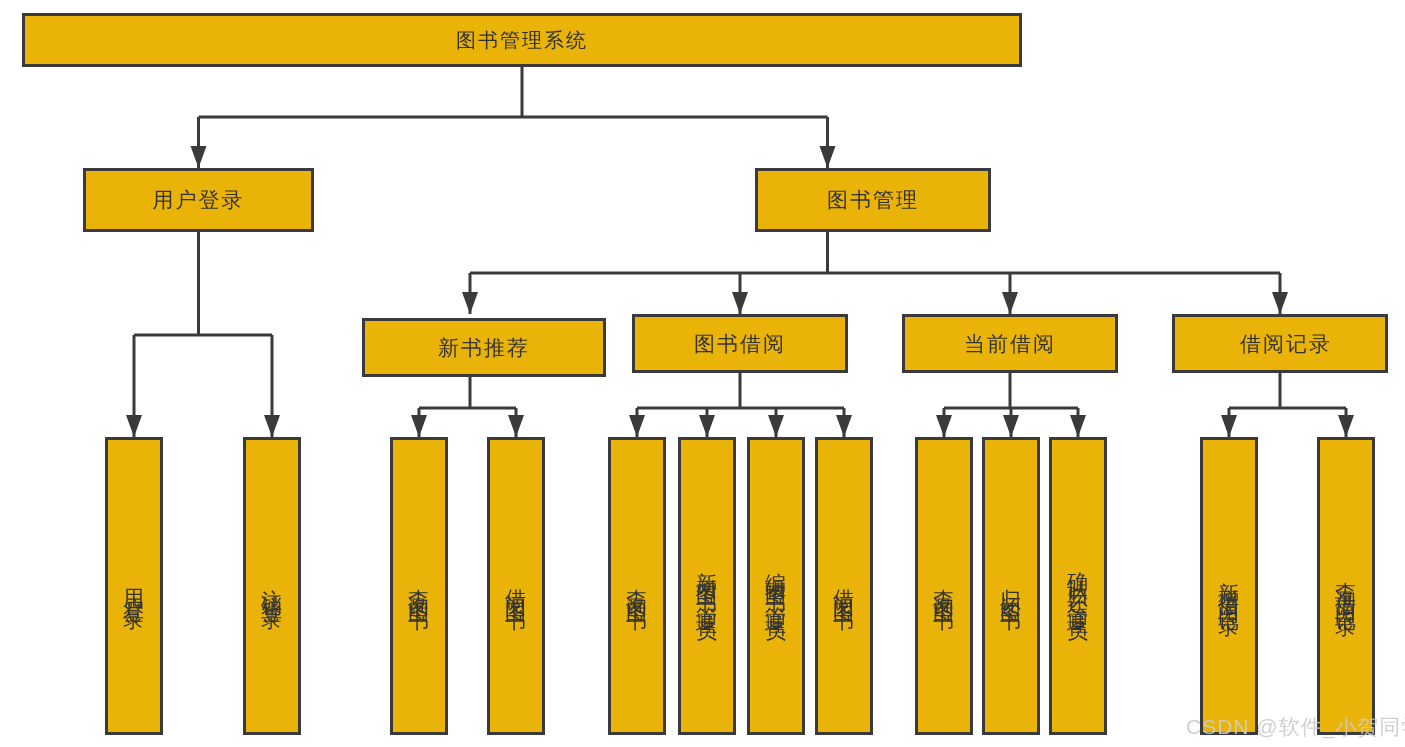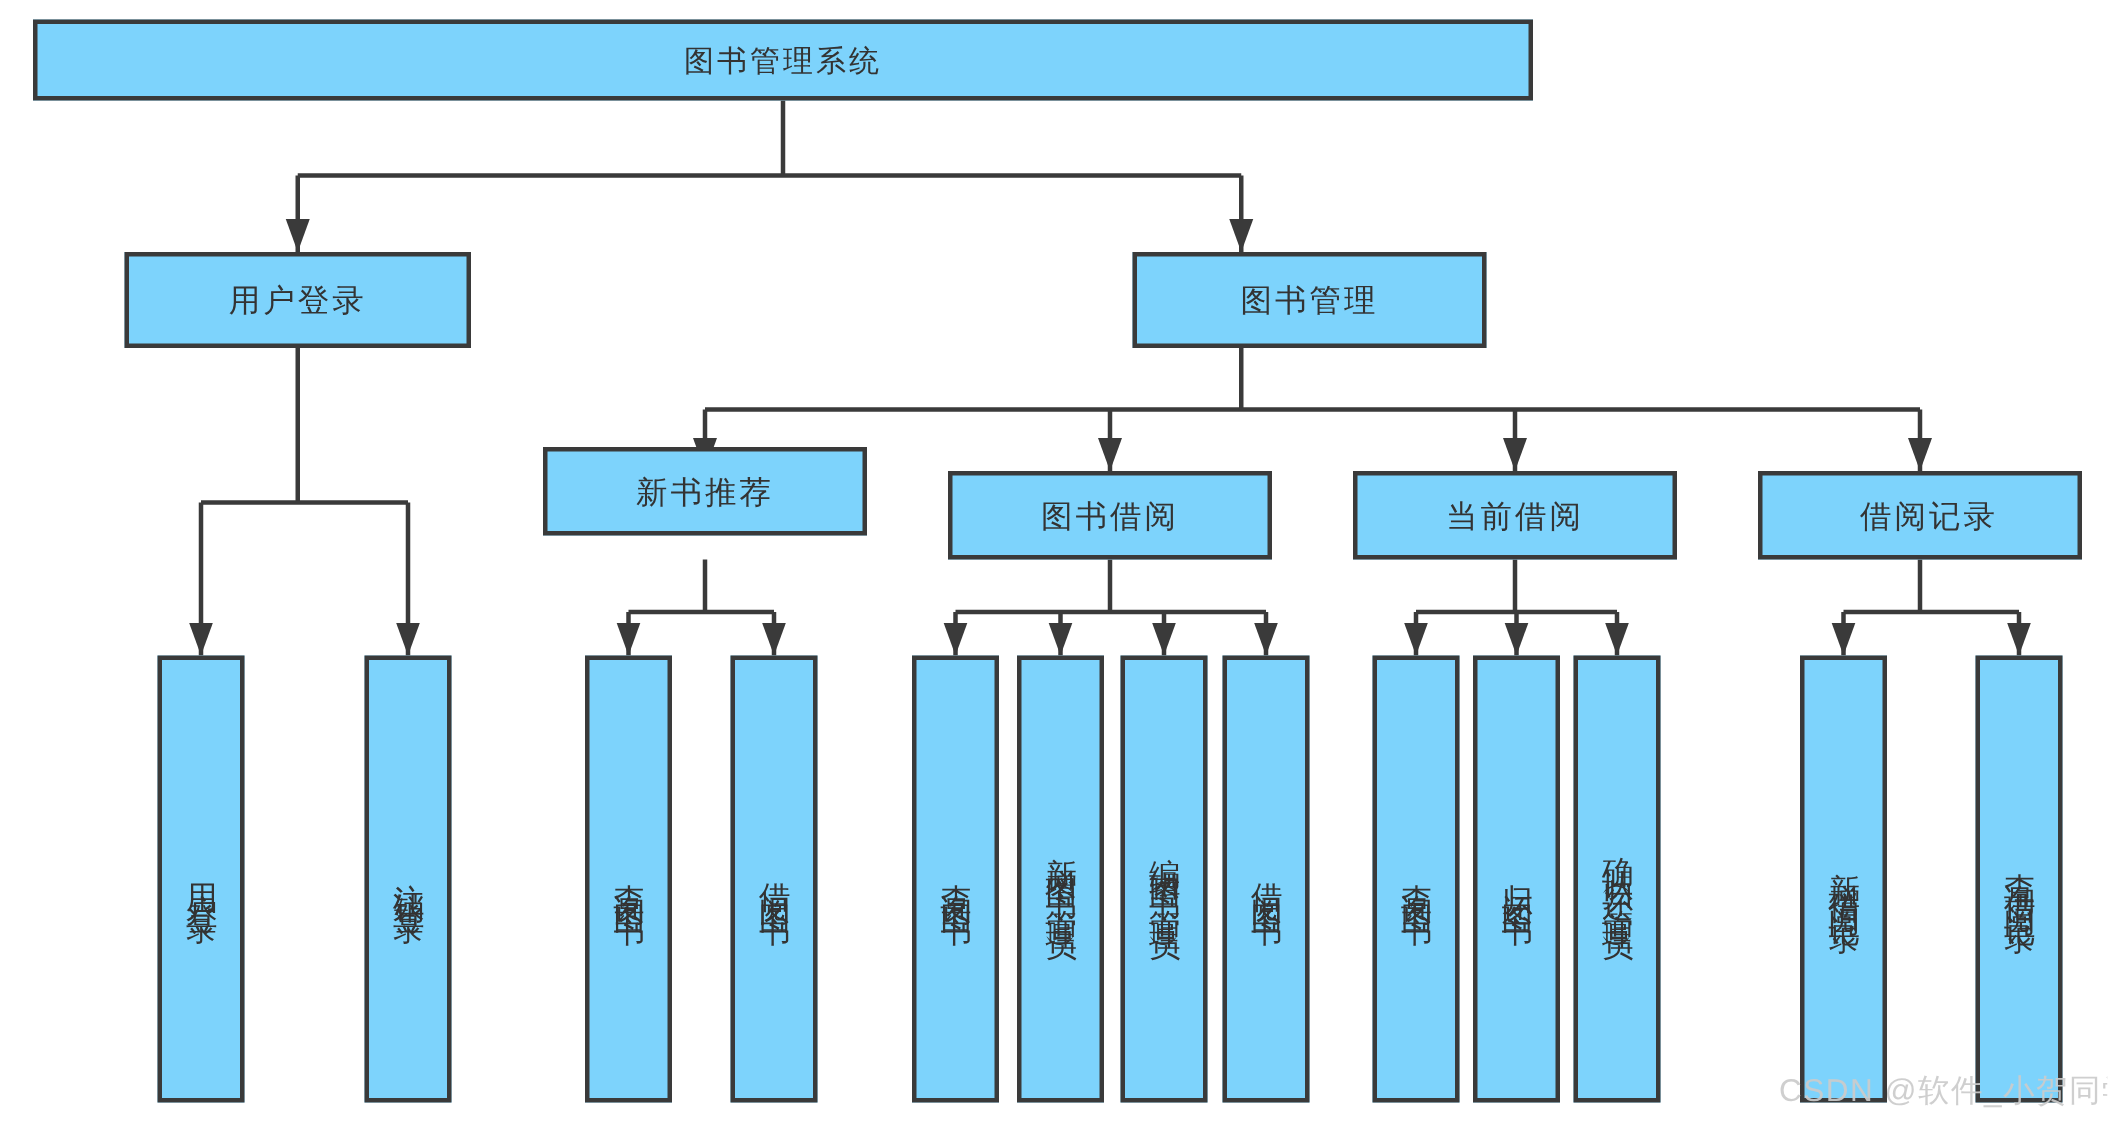--- a/index.html
+++ b/index.html
@@ -14,21 +14,21 @@
   .connectors {
     position: absolute;
     left: 0; top: 0;
     width: 1405px; height: 747px;
     z-index: 1;
   }
   .node {
     position: absolute;
     box-sizing: border-box;
     border: 3px solid #3a3a3a;
-    background: #7dd3fc;
+    background: #eab308;
     color: #333333;
     display: flex;
     align-items: center;
     justify-content: center;
     z-index: 2;
     text-align: center;
   }
   .node.h { font-size: 21px; letter-spacing: 2px; }
   .node.root { font-size: 20px; }
   .node.leaf {
@@ -108,21 +108,21 @@
       <path d="M1229,408 V437" marker-end="url(#arrow)"></path>
       <path d="M1346,408 V437" marker-end="url(#arrow)"></path>
     </g>
   </svg>
 
   <div class="node h root" style="left:22px; top:13px; width:1000px; height:54px;">图书管理系统</div>
 
   <div class="node h" style="left:83px; top:168px; width:231px; height:64px;">用户登录</div>
   <div class="node h" style="left:711px; top:168px; width:236px; height:64px;margin-left:44px;">图书管理</div>
 
-  <div class="node h" style="left:362px; top:298px; width:216px; height:59px;">新书推荐</div>
+  <div class="node h" style="left:362px; top:318px; width:244px; height:59px;">新书推荐</div>
   <div class="node h" style="left:632px; top:314px; width:216px; height:59px;">图书借阅</div>
   <div class="node h" style="left:902px; top:314px; width:216px; height:59px;">当前借阅</div>
   <div class="node h" style="left:1172px; top:314px; width:216px; height:59px;padding-left:12px;">借阅记录</div>
 
   <div class="node leaf" style="left:105px;">
     <span class="vtext">用户登录</span>
   </div>
   <div class="node leaf" style="left:243px;">
     <span class="vtext">注销登录</span>
   </div>

